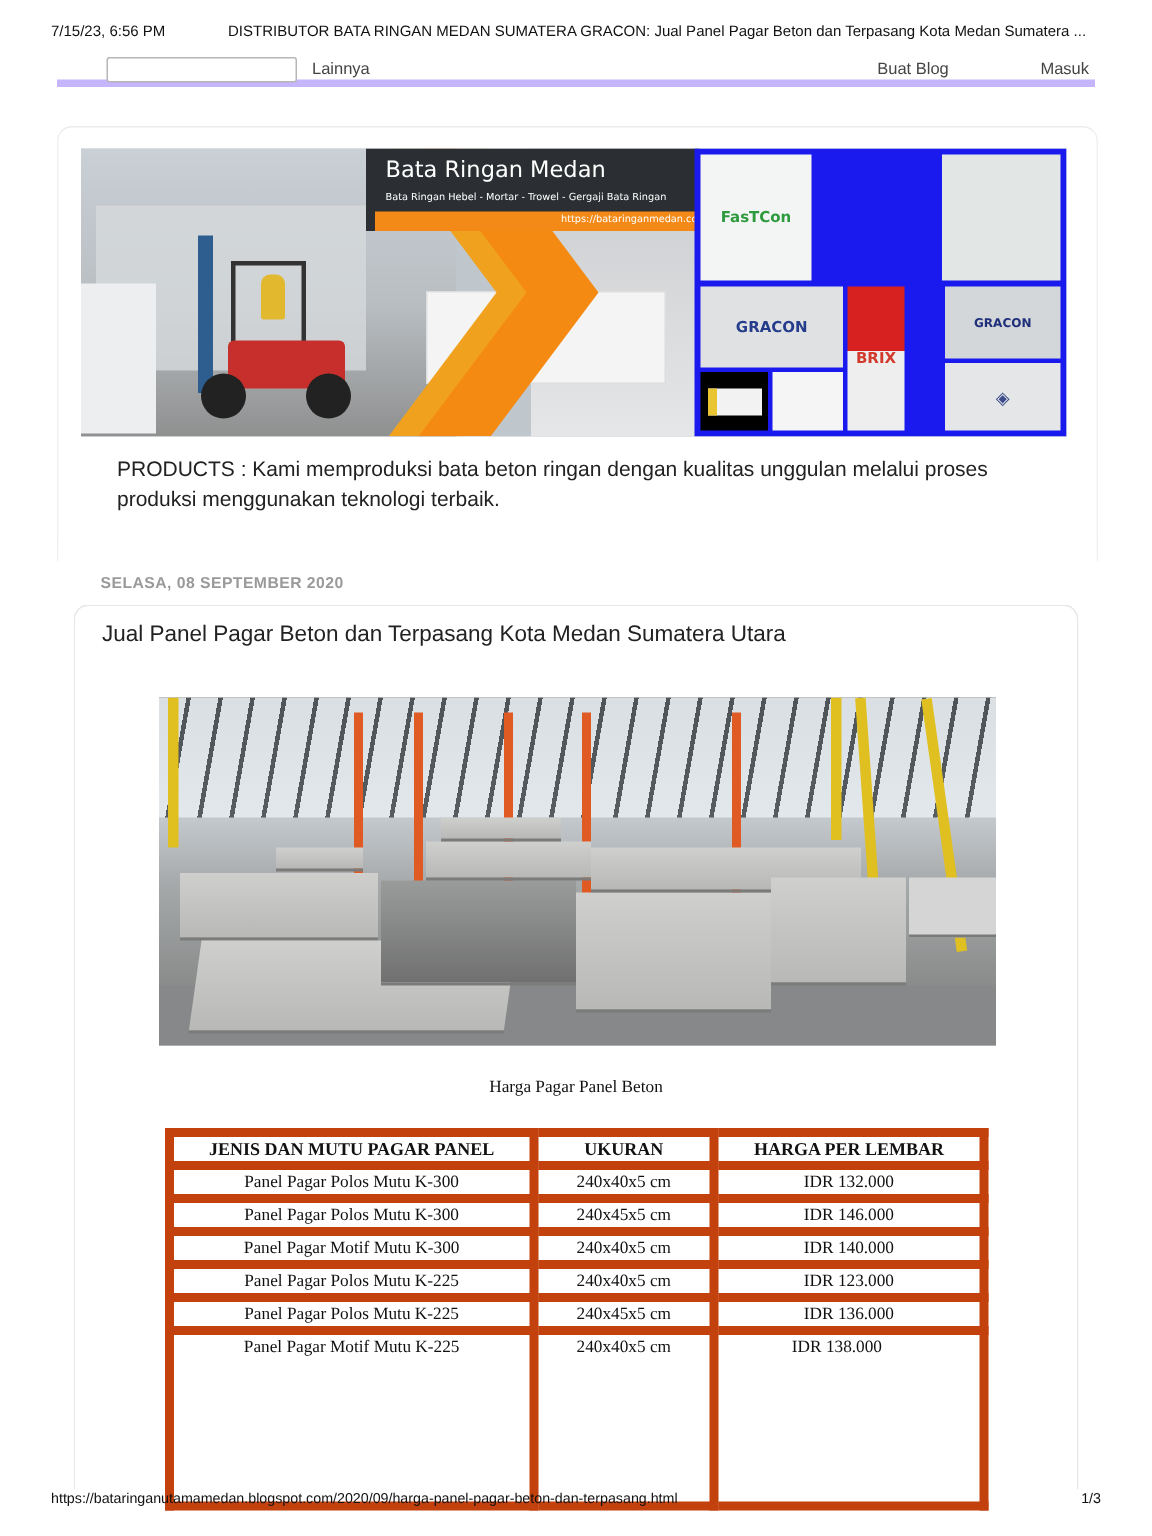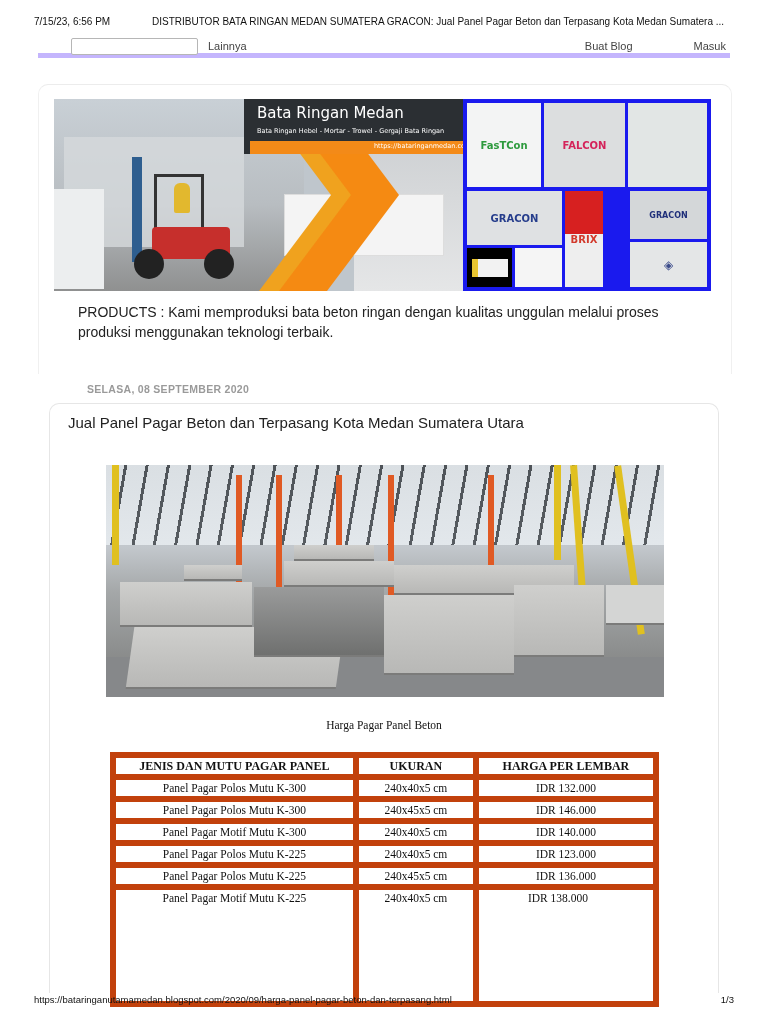--- a/index.html
+++ b/index.html
@@ -54,21 +54,21 @@
   .t5 { left: 102px; top: 92px; width: 38px; height: 96px; color: #d23a2c; background: linear-gradient(180deg, #d72020 0%, #d72020 45%, #eeeeee 45%); }
   .t6 { left: 167px; top: 92px; width: 77px; height: 48px; color: #1f2f7a; background: #d4d7d9; font-size: 8px; }
   .t7 { left: 4px; top: 149px; width: 45px; height: 39px; background: #000; }
   .t7::after { content: ""; width: 30px; height: 18px; background: #f2f2f2; border-left: 6px solid #e9c531; }
   .t8 { left: 52px; top: 149px; width: 47px; height: 39px; background: #f5f5f5; color: #d0302c; font-size: 8px; }
   .t9 { left: 167px; top: 143px; width: 77px; height: 45px; background: #e4e6e7; color: #3b4b8a; font-size: 12px; }
 
   .products-text { position: absolute; top: 302px; left: 78px; width: 620px; font-size: 14px; line-height: 20px; color: #222; }
 
   
-  .date-header { position: absolute; top: 383px; left: 67px; font-size: 10.5px; font-weight: bold; color: #9a9a9a; letter-spacing: .3px; margin-left: 20px; }
+  .date-header { position: absolute; top: 383px; left: 67px; font-size: 10.5px; font-weight: bold; color: #9a9a9a; letter-spacing: .3px; }
 
   
   .post-card { position: absolute; top: 403px; left: 49px; width: 670px; height: 590px; border: 1px solid #e6e6e6; border-bottom: none; border-radius: 10px 10px 0 0; }
   .post-title { position: absolute; top: 414px; left: 68px; font-size: 15px; color: #222; }
 
   
   .photo { position: absolute; top: 465px; left: 106px; width: 558px; height: 232px; overflow: hidden;
     background: linear-gradient(180deg, #6e7378 0%, #c3c8cd 35%, #a4a7a8 55%, #7a7b7a 100%); }
   .roof { position: absolute; left: 0; top: 0; width: 100%; height: 80px;
     background: repeating-linear-gradient(100deg, #e6ebef 0 18px, #4b5055 18px 21px); opacity: .9; }
@@ -127,21 +127,20 @@
   <div class="chev1"></div>
   <div class="chev2"></div>
   <div class="banner-title-bg"></div>
   <div class="banner-title-orange"></div>
   <div class="banner-title">Bata Ringan Medan</div>
   <div class="banner-sub">Bata Ringan Hebel - Mortar - Trowel - Gergaji Bata Ringan</div>
   <div class="banner-url">https://bataringanmedan.com</div>
 
   <div class="banner-grid">
     <div class="tile t1">FasTCon</div>
-    <div class="tile t2">FALCON</div>
     <div class="tile t3"></div>
     <div class="tile t4">GRACON</div>
     <div class="tile t5">BRIX</div>
     <div class="tile t6">GRACON</div>
     <div class="tile t7"></div>
     <div class="tile t8"></div>
     <div class="tile t9">◈</div>
   </div>
 </div>
 

